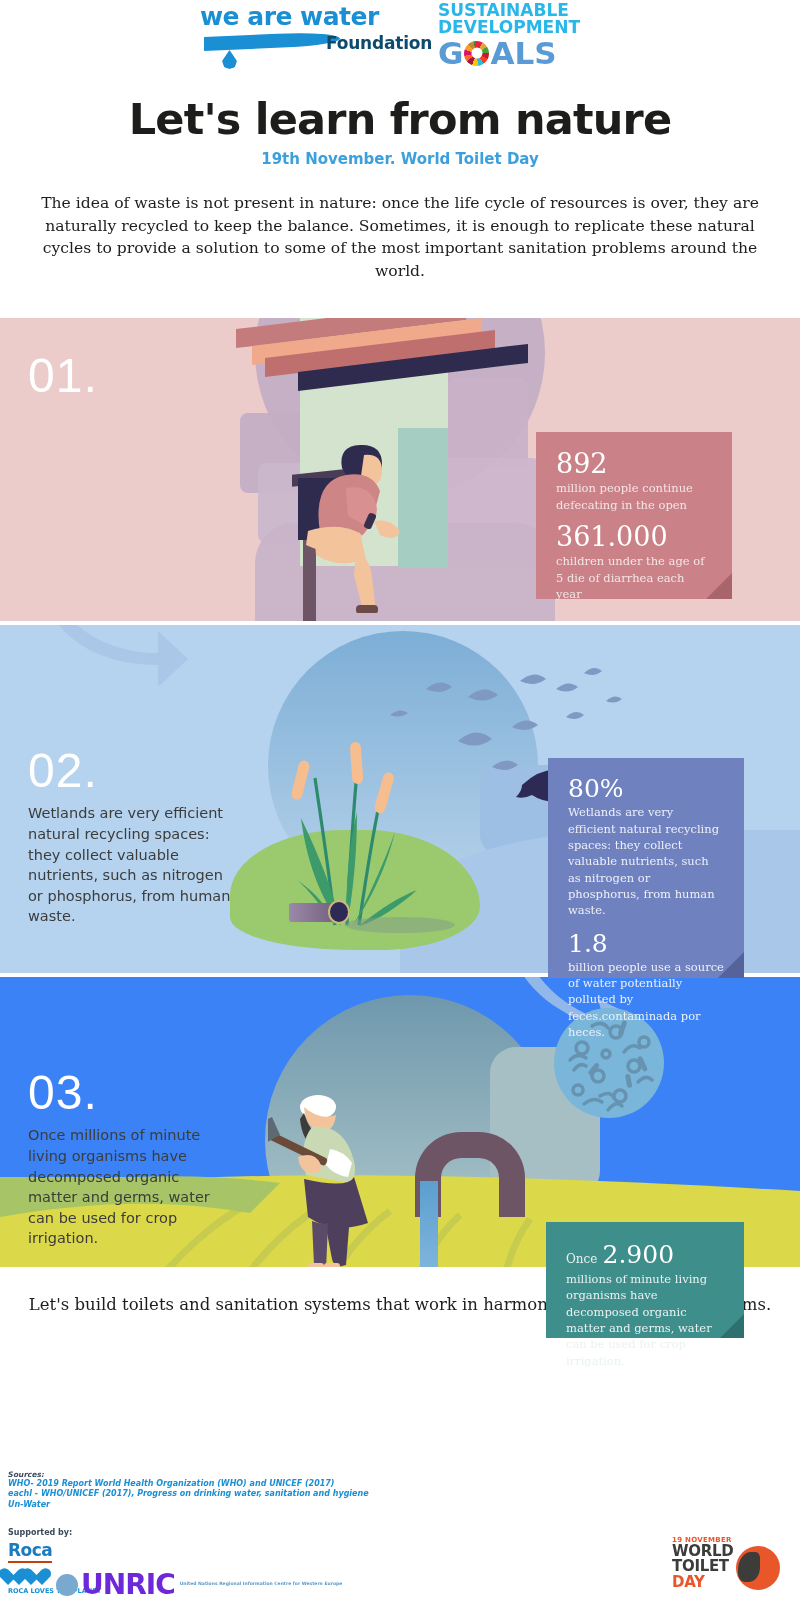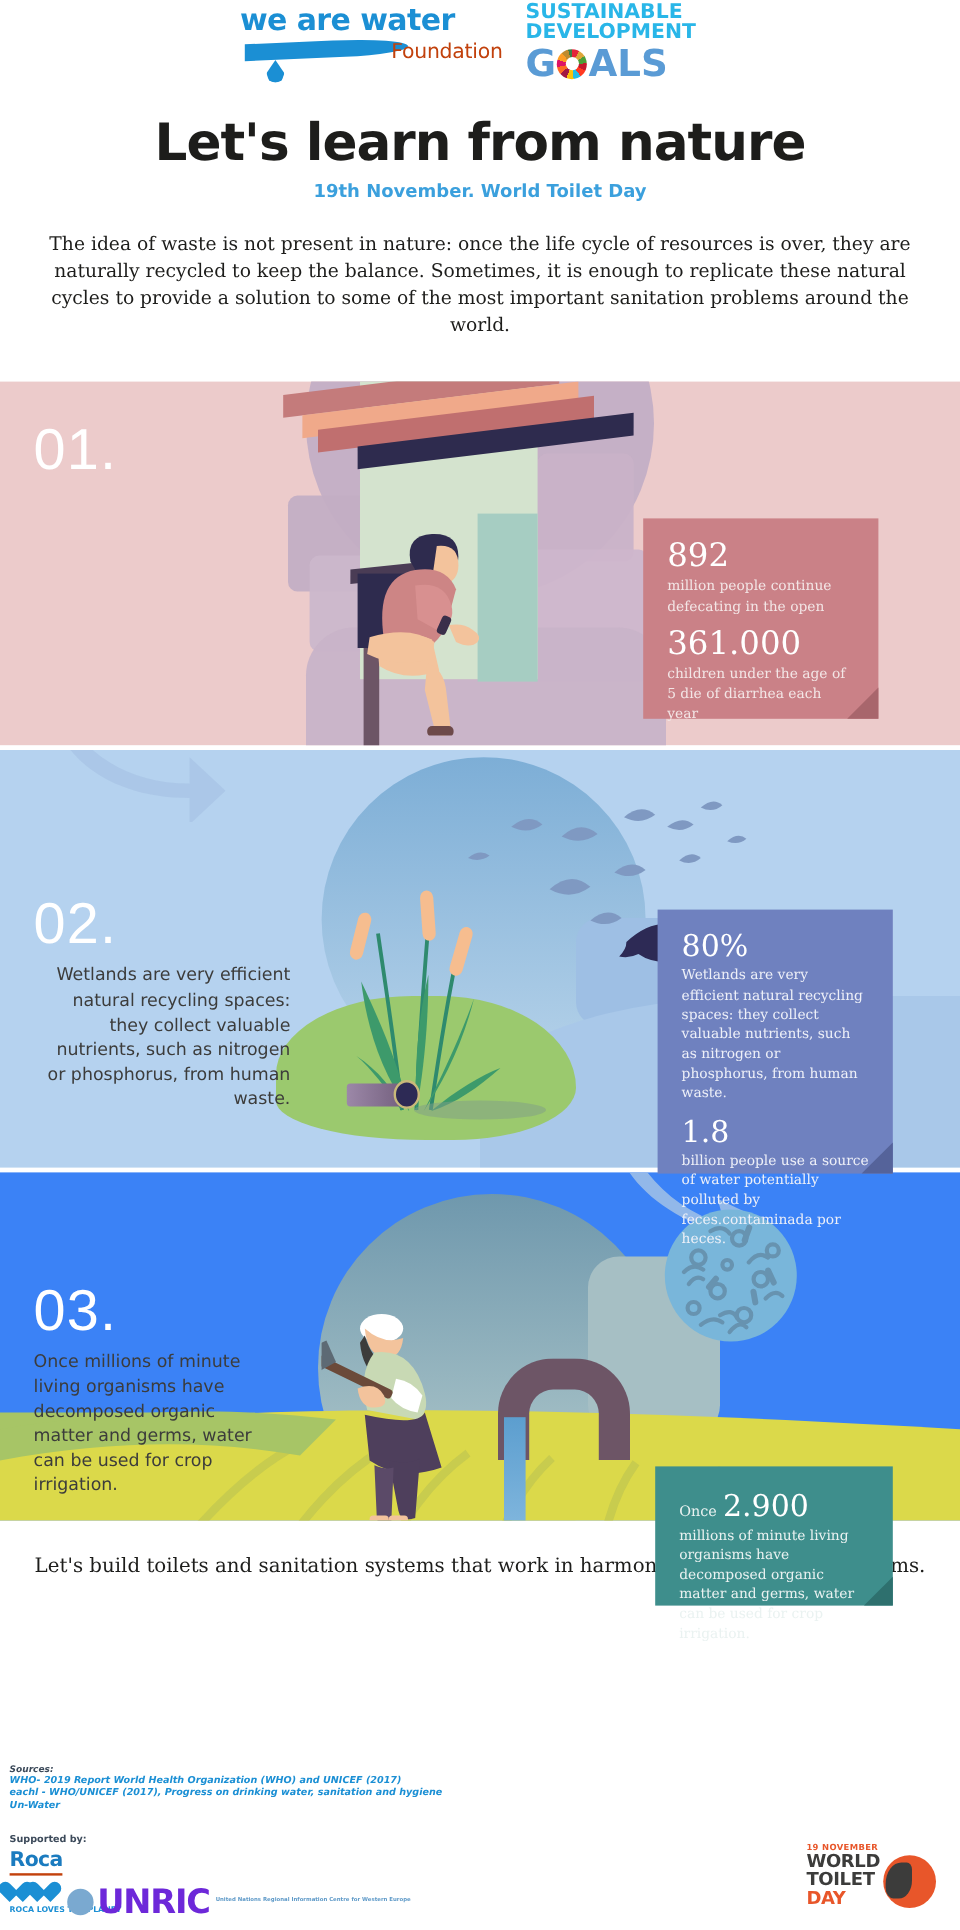--- a/index.html
+++ b/index.html
@@ -12,22 +12,22 @@
   .page { position: relative; width: 800px; height: 1608px; background: #fff; }
 
   
   .logos { position: relative; height: 86px; }
   .waw-logo { position: absolute; left: 200px; top: 4px; width: 200px; height: 72px; }
   .waw-top { font-family: "DejaVu Sans", sans-serif; font-weight: bold; font-size: 25px;
              color: #1b8fd4; letter-spacing: -0.5px; line-height: 1; }
   .waw-brush { position: absolute; left: 4px; top: 30px; width: 136px; height: 14px;
                background: #1b8fd4; border-radius: 0 60% 50% 0/0 70% 60% 0;
                transform: skewY(-2.5deg); }
-  .waw-found { position: absolute; left: 126px; top: 29px; font-size: 17px; font-weight: normal;
-               color: #c2410c; letter-spacing: -0.2px; }
+  .waw-found { position: absolute; left: 126px; top: 29px; font-size: 17px; font-weight: bold;
+               color: #0c4a6e; letter-spacing: -0.2px; }
   .waw-drop { position: absolute; left: 22px; top: 46px; width: 15px; height: 19px;
               background: #1b8fd4; border-radius: 50% 50% 50% 50%/62% 62% 38% 38%;
               clip-path: polygon(50% 0,100% 58%,85% 92%,50% 100%,15% 92%,0 58%); }
   .sdg-logo { position: absolute; left: 438px; top: 2px; width: 135px; height: 70px; }
   .sdg-l1 { font-size: 17px; font-weight: bold; color: #29b6e8; letter-spacing: 0px; line-height: 1.02; }
   .sdg-l2 { font-size: 17px; font-weight: bold; color: #29b6e8; letter-spacing: 0px; line-height: 1.02; }
   .sdg-l3 { font-size: 31px; font-weight: bold; color: #5a9bd5; line-height: 1; margin-top: 1px;
             display: flex; align-items: center; }
   .sdg-ring { width: 25px; height: 25px; border-radius: 50%; margin: 0 1px;
     background: conic-gradient(#e5243b 0 8%, #dda63a 8% 16%, #4c9f38 16% 24%, #c5192d 24% 32%,
@@ -39,21 +39,21 @@
 
   h1.title { text-align: center; font-size: 43px; font-weight: bold; color: #1d1d1b;
              letter-spacing: -0.8px; margin-top: 8px; }
   .subtitle { text-align: center; font-size: 15px; font-weight: bold; color: #3ba0dd; margin-top: 6px; }
   .intro { font-family: "DejaVu Serif", serif; text-align: center; font-size: 15.6px;
            color: #1d1d1b; line-height: 1.45; margin: 24px 26px 0 26px; }
 
   
   .section { position: relative; width: 800px; overflow: hidden; }
   .s1 { height: 303px; background: #eccbcb; }
-  .s2 { height: 348px; background: #b5d2ef; text-align: right; }
+  .s2 { height: 348px; background: #b5d2ef; }
   .s3 { height: 290px; background: #3b82f6; }
   .gap { height: 4px; background: #fff; }
 
   .num { position: absolute; left: 28px; font-size: 48px; color: #ffffff;
          font-weight: 300; letter-spacing: 1px; font-family: "Liberation Sans", sans-serif; }
   .body-txt { position: absolute; left: 28px; width: 210px; font-size: 14.5px;
               line-height: 1.42; color: #3c3c3b; font-family: "DejaVu Sans", sans-serif; }
 
   
   .card { position: absolute; padding: 18px 20px 16px 20px; }

